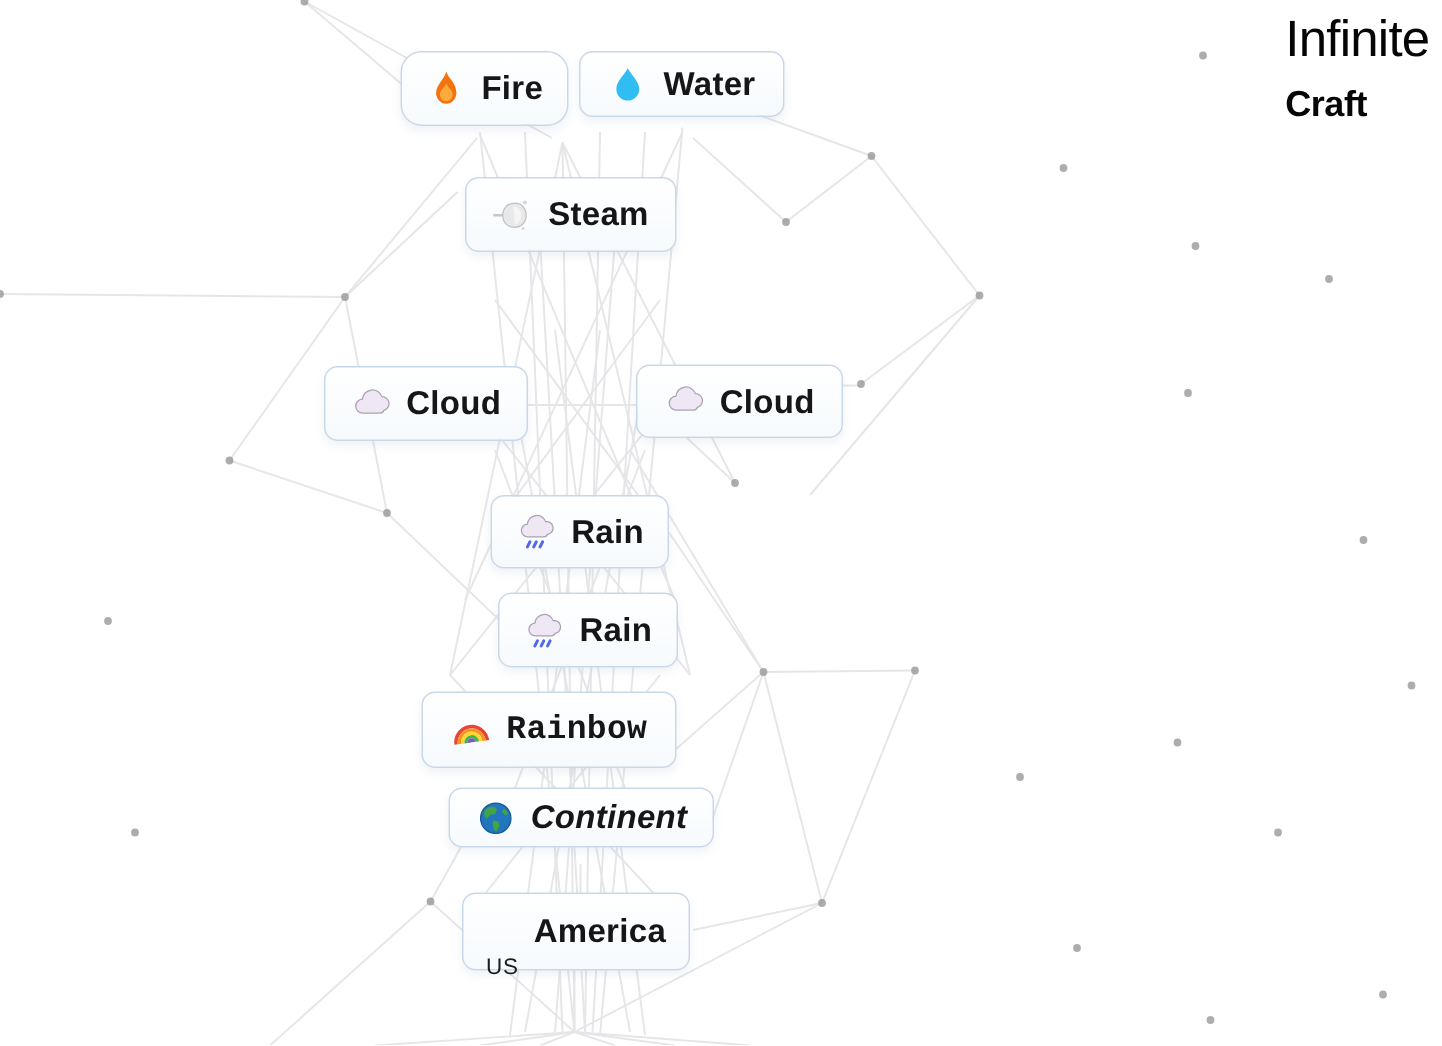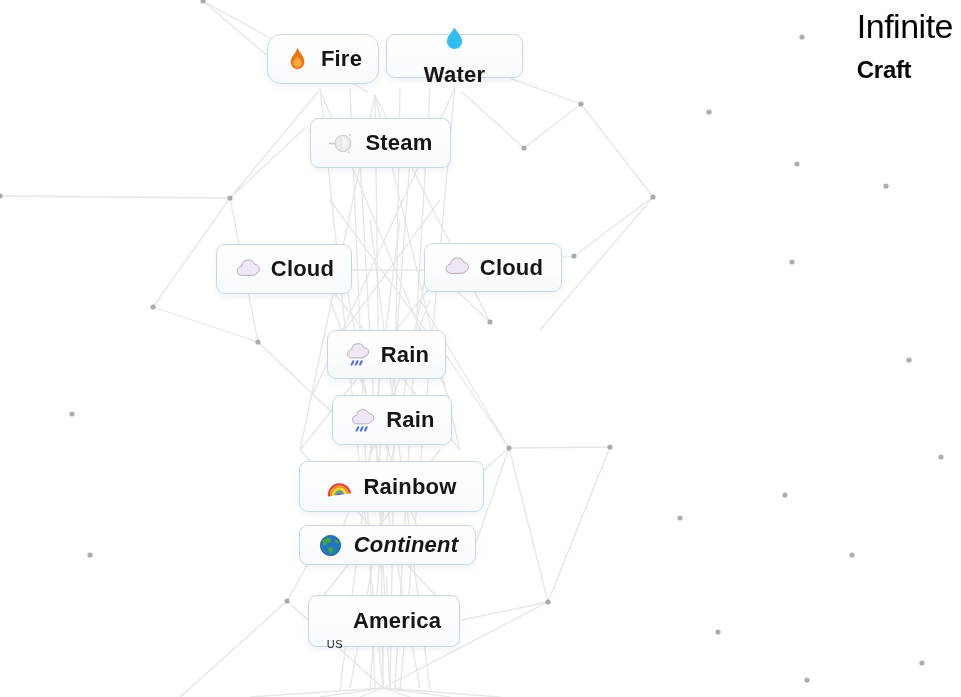--- a/index.html
+++ b/index.html
@@ -7,21 +7,21 @@
          font-family:"Liberation Sans",sans-serif;}
   .constellation{position:absolute;left:0;top:0;width:961px;height:697px;}
   .board{position:absolute;left:0;top:0;width:100%;height:100%;}
   .card{position:absolute;display:flex;align-items:center;justify-content:center;gap:10px;
         background:linear-gradient(to bottom,#ffffff 0%,#f6fafd 100%);
         border:1px solid #c9d8e8;border-radius:9px;
         box-shadow:0 3px 6px rgba(140,165,190,.14);
         cursor:pointer;box-sizing:border-box;}
   .card svg{width:27px;height:27px;flex:0 0 auto;}
   .card-label{font-size:22px;font-weight:700;color:#161616;letter-spacing:.2px;white-space:nowrap;}
-  .icon-text{font-size:11px;font-weight:400;color:#1d1d1d;letter-spacing:.5px;line-height:1;margin-top:46px;}
+  .icon-text{font-size:15px;font-weight:400;color:#1d1d1d;letter-spacing:.5px;line-height:1;margin-top:46px;}
   .logo{position:absolute;top:9px;right:8px;color:#050505;line-height:1;}
   .logo-top{display:block;font-size:34px;font-weight:400;letter-spacing:-.5px;}
   .logo-bottom{display:block;font-size:24px;font-weight:700;margin-top:15px;letter-spacing:-.3px;}
 </style>
 </head>
 <body>
 
 <div class="stage">
 
   <svg class="constellation" viewBox="0 0 961 697" xmlns="http://www.w3.org/2000/svg">
@@ -120,21 +120,21 @@
     </svg>
 
   <div class="board">
       <div class="card" style="left: 267px; top: 34px; width: 112px; height: 50px; border-radius: 14px;">
         <svg viewBox="0 0 32 32" xmlns="http://www.w3.org/2000/svg">
       <path d="M16 2 C 18 8, 24 11, 24 19 C 24 23.5 20.5 27.5 16 27.5 C 11.5 27.5 8 23.5 8 19 C 8 12.5 14 9 16 2 Z" fill="#f3730f"></path>
       <path d="M16 11.5 C 17.5 15, 21 16.5, 21 20 C 21 23.2 18.8 25.5 16 25.5 C 13.2 25.5 11 23.2 11 20 C 11 16.5 14.5 15 16 11.5 Z" fill="#fdaa3d"></path>
     </svg>
         <span class="card-label">Fire</span>
       </div>
-      <div class="card" style="left: 386px; top: 34px; width: 137px; height: 44px; flex-direction: column;">
+      <div class="card" style="left: 386px; top: 34px; width: 137px; height: 44px;">
         <svg viewBox="0 0 32 32" xmlns="http://www.w3.org/2000/svg">
       <path d="M16 3 C 19 9, 25 13, 25 19.5 A 9 9 0 0 1 7 19.5 C 7 13 13 9 16 3 Z" fill="#2fbdf2"></path>
     </svg>
         <span class="card-label">Water</span>
       </div>
       <div class="card" style="left: 310px; top: 118px; width: 141px; height: 50px;">
         <svg viewBox="0 0 32 32" xmlns="http://www.w3.org/2000/svg">
       <line x1="2" y1="16" x2="10" y2="16" stroke="#c6c6c6" stroke-width="2" stroke-linecap="round"></line>
       <path d="M18 6.5 c 5.5 0 9 4.2 9 9.5 s -3.5 9.5 -9 9.5 s -9.5 -3.5 -9.5 -9.5 s 4 -9.5 9.5 -9.5 z" fill="#e9e9e9" stroke="#c0c0c0" stroke-width="1"></path>
       <path d="M17 9 c 3.5 0 6 3 6 7 s -2 7 -5 7" fill="#f5f5f5" stroke="none"></path>
@@ -166,21 +166,21 @@
       </div>
       <div class="card" style="left: 332px; top: 395px; width: 120px; height: 50px;">
         <svg viewBox="0 0 32 32" xmlns="http://www.w3.org/2000/svg">
       <path d="M9.5 20 a 5 5 0 0 1 -0.5 -10 a 7.5 7.5 0 0 1 14.5 -2 a 5 5 0 0 1 1.5 10 q -.8 2 -3 2 z" fill="#efe7f4" stroke="#aaa1b2" stroke-width="1"></path>
       <line x1="11" y1="24" x2="9" y2="28" stroke="#5468e8" stroke-width="2.4" stroke-linecap="round"></line>
       <line x1="16" y1="24" x2="14" y2="28" stroke="#5468e8" stroke-width="2.4" stroke-linecap="round"></line>
       <line x1="21" y1="24" x2="19" y2="28" stroke="#5468e8" stroke-width="2.4" stroke-linecap="round"></line>
     </svg>
         <span class="card-label">Rain</span>
       </div>
-      <div class="card" style="left: 299px; top: 461px; width: 185px; height: 51px;">
+      <div class="card" style="left: 281px; top: 461px; width: 170px; height: 51px; font-family: Liberation Mono, monospace;">
         <svg viewBox="0 0 32 32" xmlns="http://www.w3.org/2000/svg">
       <g transform="rotate(-8 16 26)" fill="none" stroke-linecap="butt">
         <path d="M3.5 26 A 12.5 12.5 0 0 1 28.5 26" stroke="#e8443a" stroke-width="2.7"></path>
         <path d="M6.2 26 A 9.8 9.8 0 0 1 25.8 26" stroke="#f7941d" stroke-width="2.7"></path>
         <path d="M8.9 26 A 7.1 7.1 0 0 1 23.1 26" stroke="#fdd633" stroke-width="2.7"></path>
         <path d="M11.6 26 A 4.4 4.4 0 0 1 20.4 26" stroke="#4caf50" stroke-width="2.7"></path>
         <path d="M14.3 26 A 1.7 1.7 0 0 1 17.7 26" stroke="#7e57c2" stroke-width="2.7"></path>
       </g>
     </svg>
         <span class="card-label">Rainbow</span>

